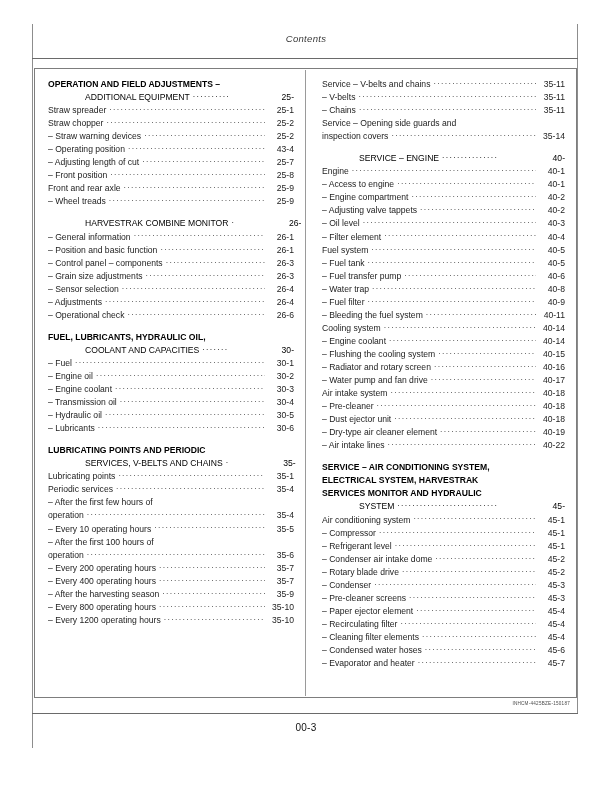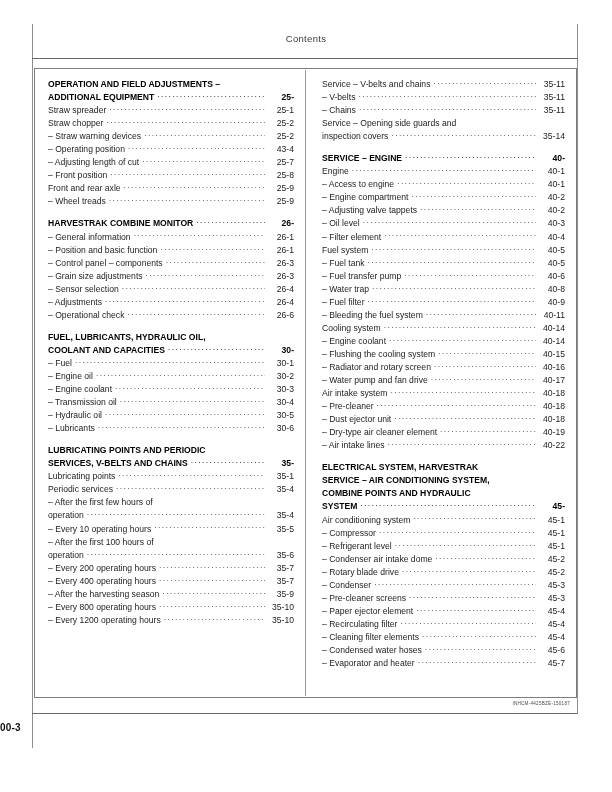--- a/index.html
+++ b/index.html
@@ -44,20 +44,21 @@
     position: absolute;
     left: 32px; top: 713px;
     width: 546px; height: 1px;
     background: #6a6a6a;
   }
   .header {
     position: absolute;
     left: 0; top: 33px;
     width: 612px;
     text-align: center;
+    font-style: italic;
     font-size: 9.5px;
     letter-spacing: 0.3px;
     color: #3a3a3a;
   }
   
   .content-box {
     position: absolute;
     left: 34px;
     top: 68px;
     width: 543px;
@@ -121,42 +122,43 @@
   }
   .entry .pg {
     flex: 0 0 auto;
     padding-left: 3px;
     text-align: right;
     min-width: 26px;
     color: #1c1c1c;
   }
   .entry.bold .txt,
   .entry.bold .pg {
-    font-weight: bold;
+    font-weight: normal;
     color: #000;
+    margin-left: 37px;
   }
   .entry.bold .leader::before { color: #333; }
   .entry.nodots .leader::before { content: ""; }
   .entry.head-cont {
     display: block;
     font-weight: bold;
     color: #000;
     font-size: 8.6px;
     line-height: 13.05px;
   }
   .gap { height: 9px; }
 
   .page-num {
     position: absolute;
     left: 0;
     top: 722px;
     width: 612px;
-    text-align: left;
+    text-align: center;
     font-size: 10px;
-    font-weight: bold;
+    font-weight: normal;
     color: #111;
     letter-spacing: 0.2px;
   }
   .doc-code {
     position: absolute;
     left: 0;
     top: 701px;
     width: 570px;
     text-align: right;
     font-size: 4.6px;
@@ -509,23 +511,23 @@
           <span class="txt">– Dry-type air cleaner element</span>
           <span class="leader"></span>
           <span class="pg">40-19</span>
         </div>
         <div class="entry">
           <span class="txt">– Air intake lines</span>
           <span class="leader"></span>
           <span class="pg">40-22</span>
         </div>
         <div class="gap"></div>
+        <div class="entry head-cont">SERVICE – AIR CONDITIONING SYSTEM,</div>
         <div class="entry head-cont">ELECTRICAL SYSTEM, HARVESTRAK</div>
-        <div class="entry head-cont">SERVICE – AIR CONDITIONING SYSTEM,</div>
-        <div class="entry head-cont">COMBINE POINTS AND HYDRAULIC</div>
+        <div class="entry head-cont">SERVICES MONITOR AND HYDRAULIC</div>
         <div class="entry bold">
           <span class="txt">SYSTEM</span>
           <span class="leader"></span>
           <span class="pg">45-</span>
         </div>
         <div class="entry">
           <span class="txt">Air conditioning system</span>
           <span class="leader"></span>
           <span class="pg">45-1</span>
         </div>

